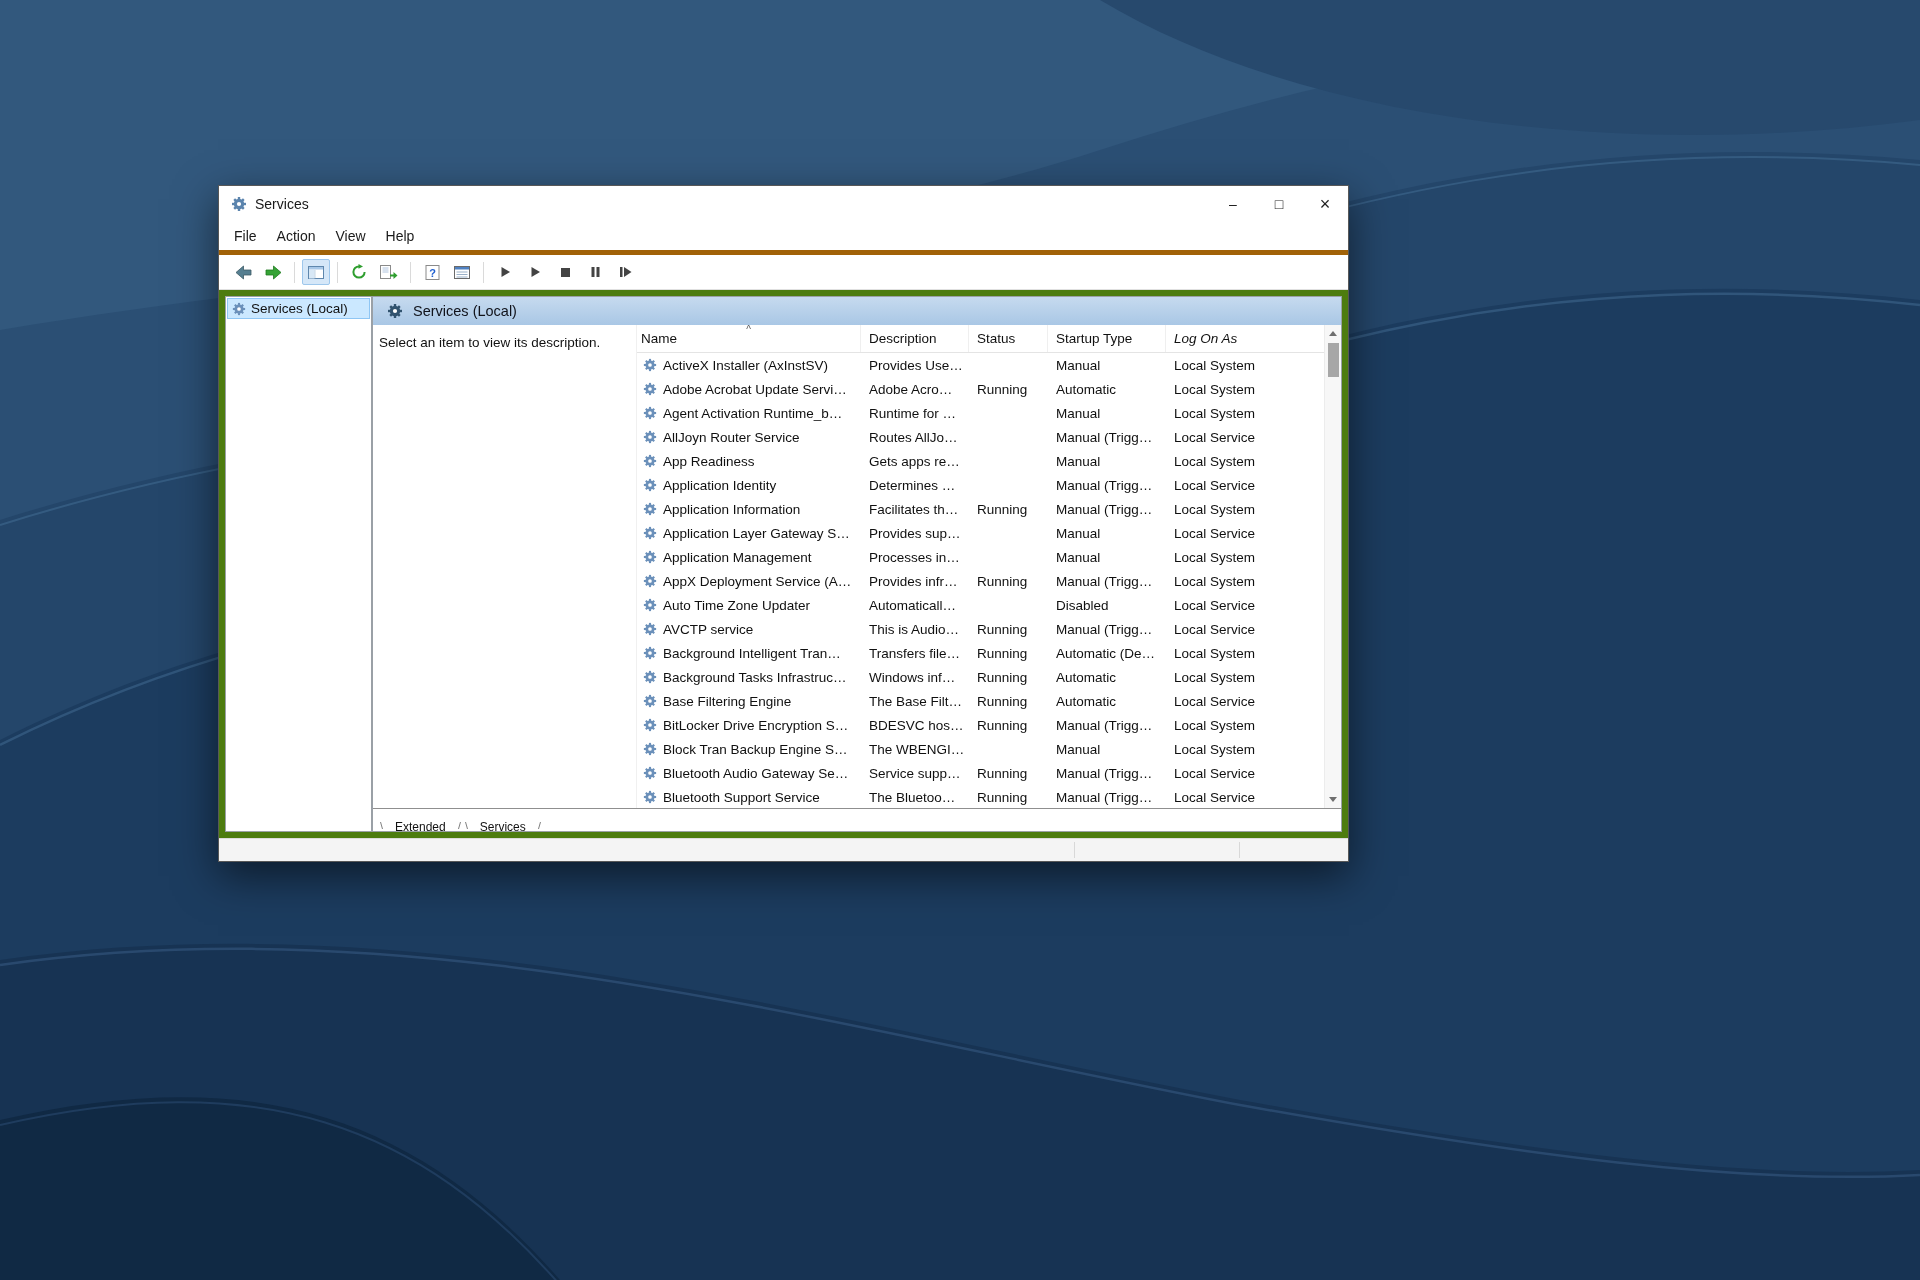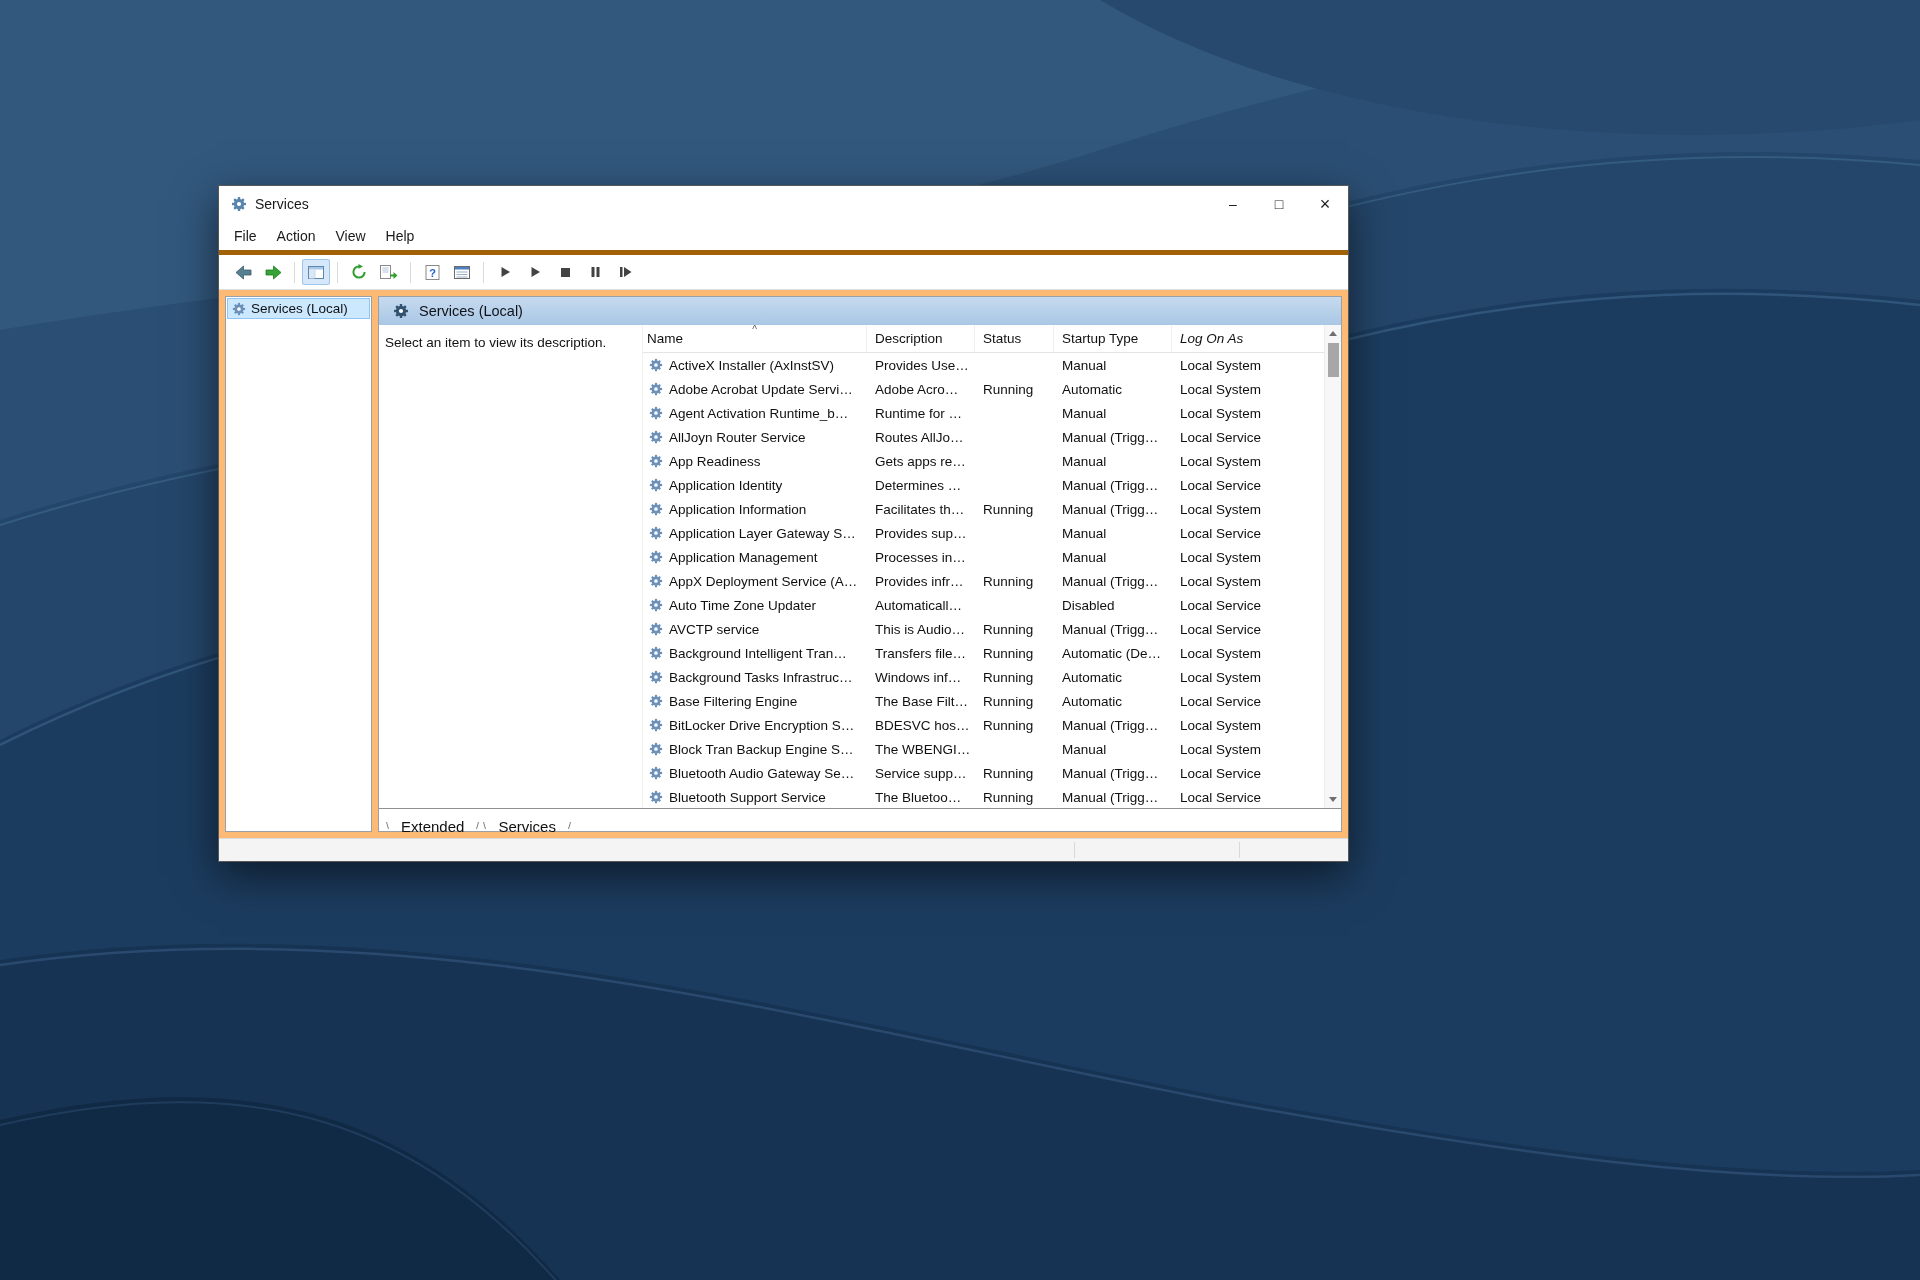--- a/index.html
+++ b/index.html
@@ -1,37 +1,37 @@
 <!DOCTYPE html>
 <html><head>
 <meta charset="utf-8">
 <style>
   html,body{margin:0;padding:0;width:1920px;height:1280px;overflow:hidden;
     font-family:"Liberation Sans","DejaVu Sans",sans-serif;background:#1c3c5f;position:relative;}
   .wallpaper{position:absolute;inset:0;width:100%;height:100%;display:block;}
 
-  .window{position:absolute;left:218px;top:185px;width:1131px;height:677px;background:#fdba74;
+  .window{position:absolute;left:218px;top:185px;width:1131px;height:677px;background:#4d7c0f;
     border:1px solid #585858;box-shadow:0 14px 40px rgba(0,0,0,.55);display:flex;flex-direction:column;box-sizing:border-box;}
 
   .titlebar{height:36px;background:#fff;display:flex;align-items:center;flex:0 0 auto;}
   .title-icon{width:16px;height:16px;margin-left:12px;color:#5b84ad;flex:0 0 auto;}
   .title-text{margin-left:8px;font-size:14px;color:#191919;}
   .tspacer{flex:1;}
   .win-btn{width:46px;height:36px;display:flex;align-items:center;justify-content:center;font-size:14px;color:#222;cursor:default;}
   .win-btn.close{font-size:18px;}
 
   .menubar{height:28px;background:#fff;display:flex;align-items:center;padding-left:5px;font-size:14px;color:#1a1a1a;border-bottom:5px solid #a16207;}
   .menu-item{padding:3px 10px;}
 
   .toolbar{height:34px;background:#fff;border-bottom:1px solid #e0e0e0;display:flex;align-items:center;padding-left:10px;gap:2px;flex:0 0 auto;}
   .tb-btn{width:28px;height:26px;display:flex;align-items:center;justify-content:center;border-radius:2px;flex:0 0 auto;}
   .tb-btn.pressed{background:#d5e7f8;border:1px solid #9ec7ec;box-sizing:border-box;}
   .tb-sep{width:1px;height:21px;background:#dadada;margin:0 5px;flex:0 0 auto;}
 
-  .content{flex:1;display:flex;padding:6px;gap:6px;min-height:0;}
+  .content{flex:1;display:flex;padding:6px;gap:0;min-height:0;}
   .tree-pane{width:147px;background:#fff;border:1px solid #9aa0a6;flex:0 0 auto;box-sizing:border-box;padding:1px;}
   .tree-item{display:flex;align-items:center;gap:5px;padding:2px 4px;background:#cbe8ff;border:1px solid #8fc6f4;font-size:13.5px;color:#111;}
   .tree-gear{width:14px;height:14px;color:#6b90ba;flex:0 0 auto;}
 
   .main-pane{flex:1;background:#fff;border:1px solid #9aa0a6;display:flex;flex-direction:column;min-width:0;box-sizing:border-box;}
   .banner{height:28px;flex:0 0 auto;background:linear-gradient(to bottom,#c6daef,#a9c7e5);display:flex;align-items:center;padding-left:14px;gap:10px;font-size:14.5px;color:#10121a;}
   .banner-gear{width:16px;height:16px;color:#31536f;flex:0 0 auto;}
 
   .main-body{flex:1;display:flex;min-height:0;position:relative;}
   .desc-pane{width:264px;flex:0 0 auto;box-sizing:border-box;padding:10px 6px 0 6px;font-size:13.5px;color:#111;border-right:1px solid #f0f0f0;}
@@ -56,21 +56,21 @@
   .cell.logon{flex:1;}
   .gear-icon{width:14px;height:14px;color:#6b90ba;flex:0 0 auto;}
 
   .vscroll{position:absolute;right:0;top:0;bottom:0;width:17px;background:#f7f7f7;border-left:1px solid #ececec;display:flex;flex-direction:column;align-items:center;box-sizing:border-box;}
   .vs-up{width:0;height:0;border-left:4px solid transparent;border-right:4px solid transparent;border-bottom:5px solid #6f6f6f;margin-top:6px;}
   .vs-thumb{width:11px;height:34px;background:#a7a7a7;margin-top:7px;}
   .vs-fill{flex:1;}
   .vs-down{width:0;height:0;border-left:4px solid transparent;border-right:4px solid transparent;border-top:5px solid #6f6f6f;margin-bottom:6px;}
 
   .tabs-row{flex:0 0 auto;height:22px;border-top:1px solid #8f8f8f;display:flex;align-items:stretch;padding-left:5px;background:#fff;}
-  .tab{position:relative;padding:0 17px;font-size:15px;display:flex;align-items:center;color:#111;margin-top:13px;}
+  .tab{position:relative;padding:0 17px;font-size:12px;display:flex;align-items:center;color:#111;margin-top:13px;}
   .tab::before{content:"";position:absolute;left:3px;top:0;bottom:2px;width:1px;background:#808080;transform:skewX(16deg);}
   .tab::after{content:"";position:absolute;right:3px;top:0;bottom:2px;width:1px;background:#808080;transform:skewX(-16deg);}
 
   .statusbar{height:22px;flex:0 0 auto;background:#f4f4f4;border-top:1px solid #dcdcdc;position:relative;}
   .sb-sep{position:absolute;top:3px;bottom:3px;width:1px;background:#d8d8d8;}
   .sb-sep.s1{left:855px;}
   .sb-sep.s2{left:1020px;}
 </style>
 </head>
 <body>

